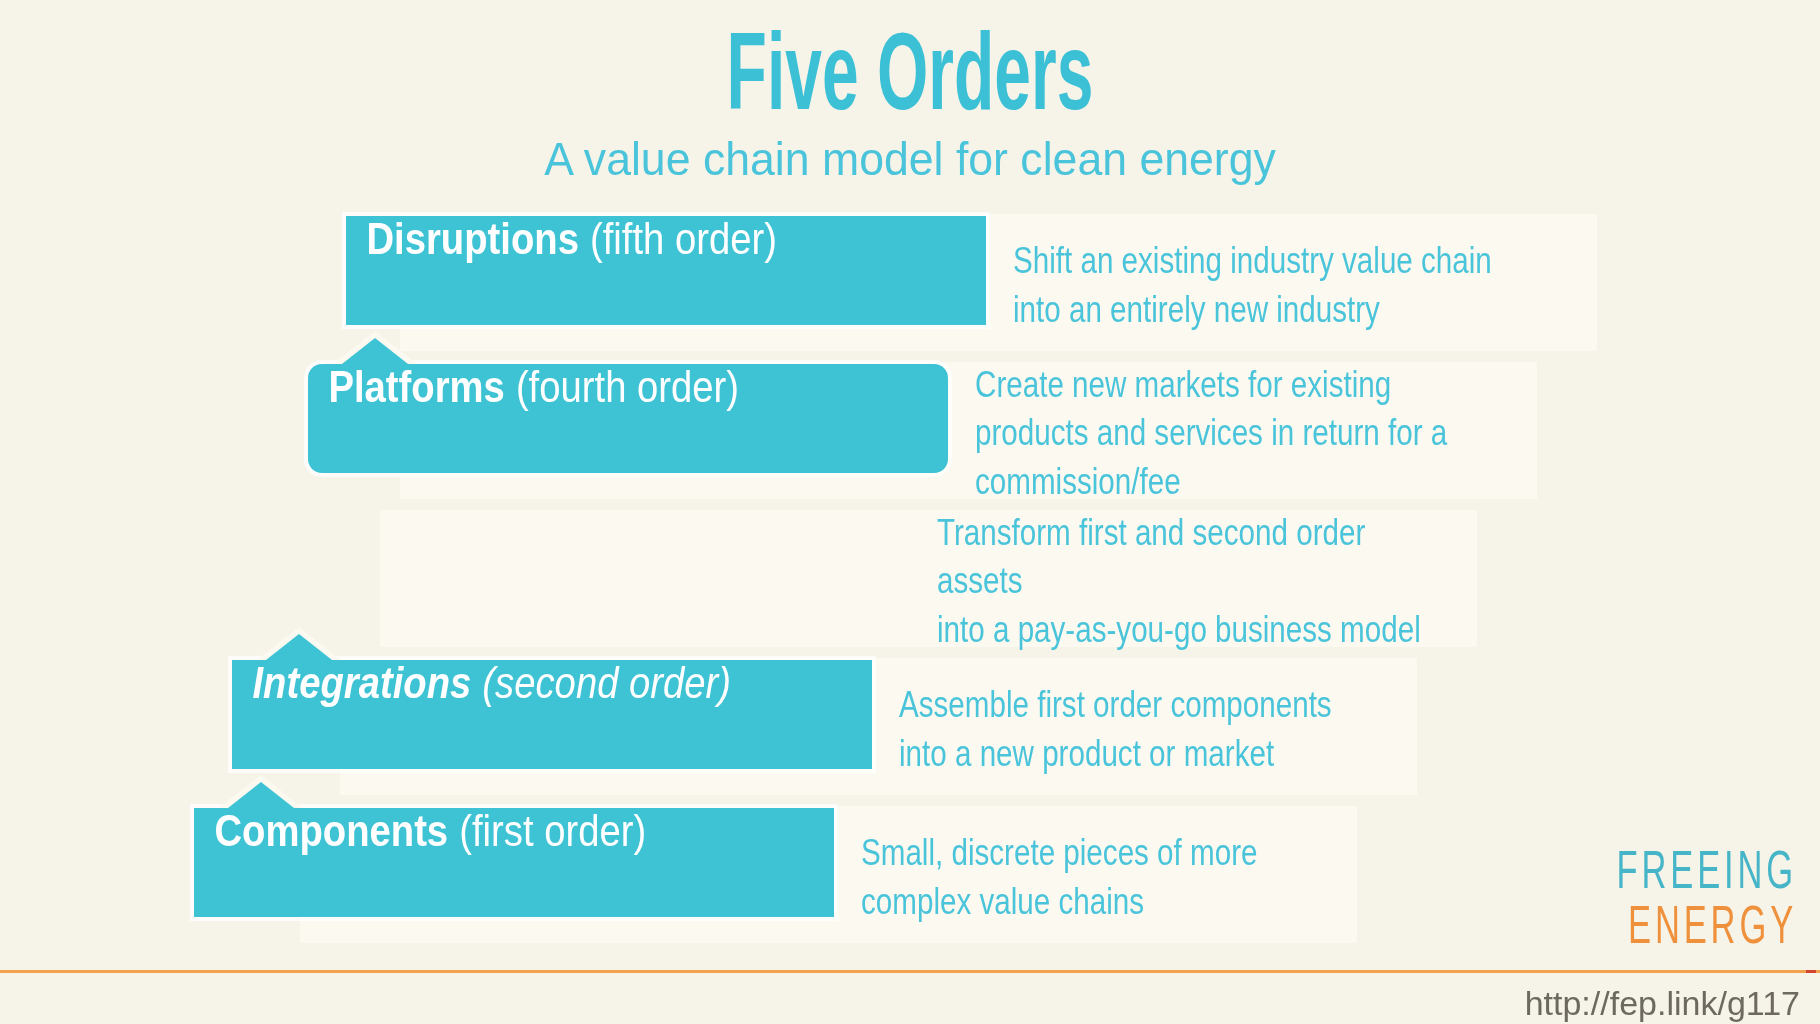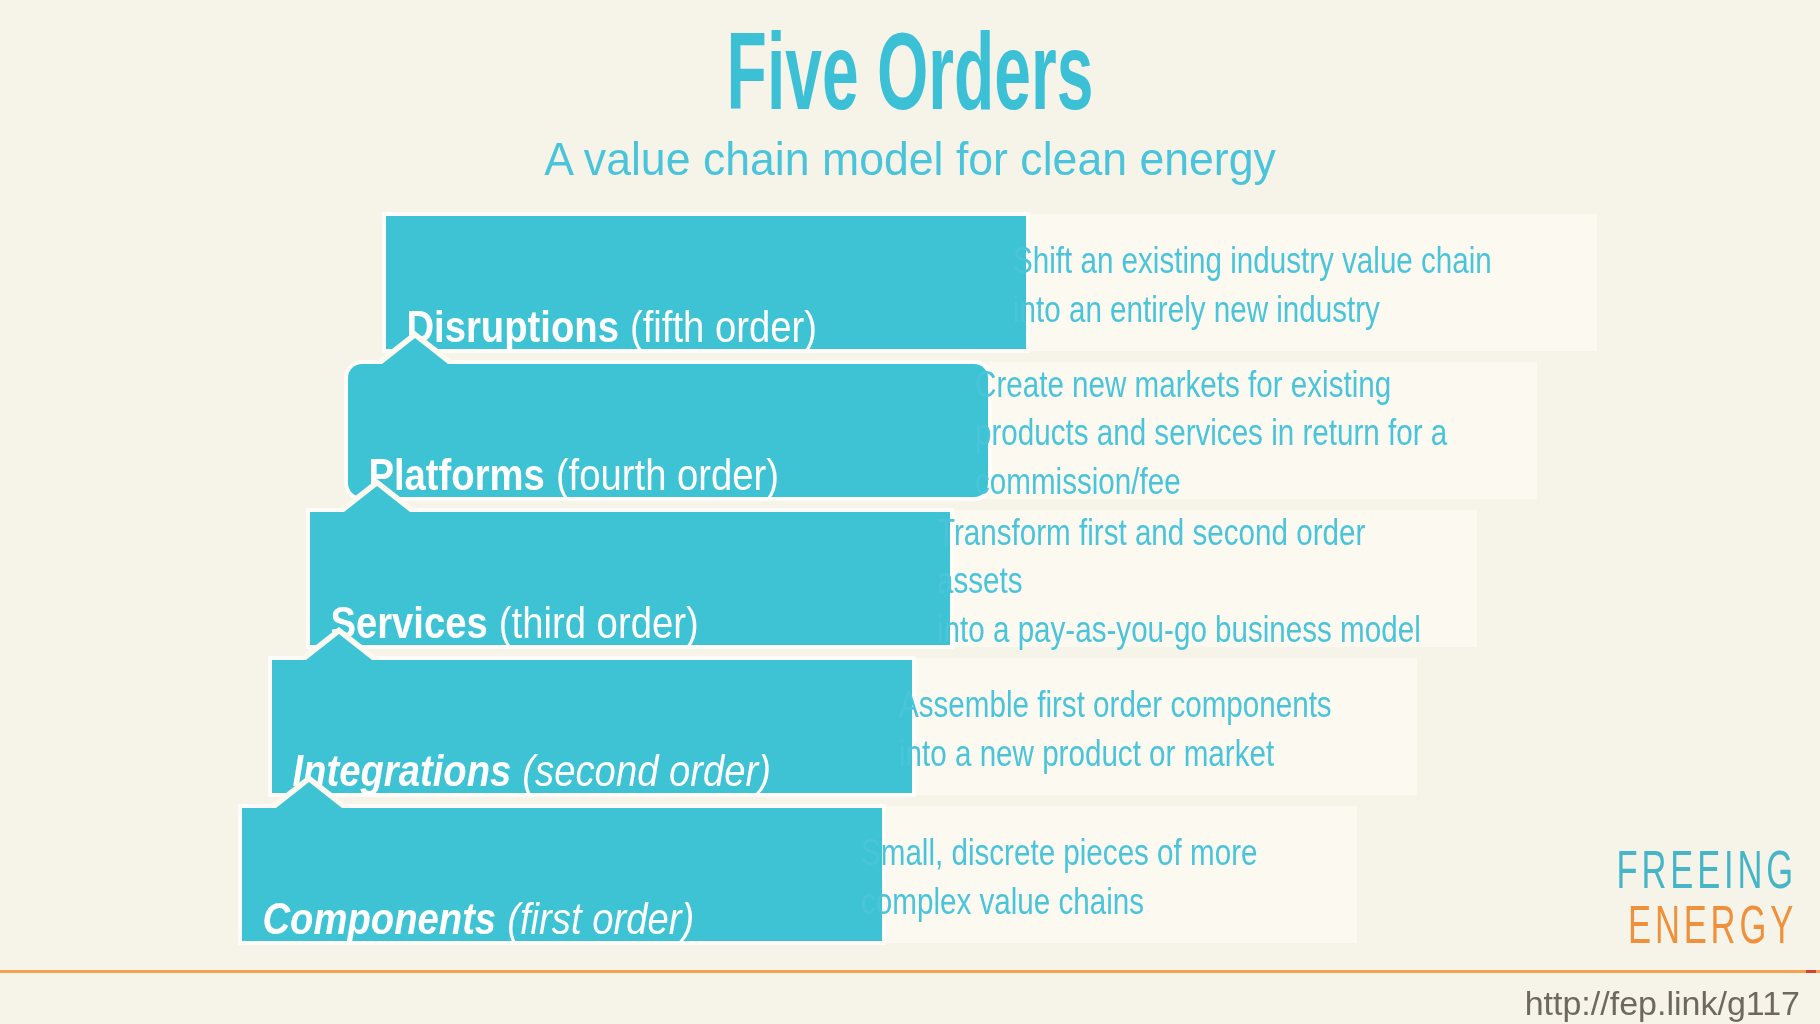--- a/index.html
+++ b/index.html
@@ -24,24 +24,24 @@
     font-size: 46px; font-weight: 400; line-height: 1.1;
     color: var(--subtitle_teal, #4ac4da);
     transform: scaleX(0.97); transform-origin: center top;
     white-space: nowrap;
   }
   .band {
     position: absolute; height: 137px;
     background: var(--band, #fbf9f0);
   }
   .obox {
-    position: absolute; width: 640px; height: 133px;
+    position: absolute; width: 640px; height: 109px;
     background: var(--box_teal, #3ec3d5);
     box-shadow: 0 0 0 4px rgba(255,255,255,0.75);
-    display: flex; align-items: flex-end; margin-left: 40px;
+    display: flex; align-items: flex-start;
   }
   
   .tri-outline {
     position: absolute; top: -33px; left: 25px;
     width: 0; height: 0;
     border-left: 42px solid transparent;
     border-right: 42px solid transparent;
     border-bottom: 33px solid var(--band, #fbf9f0);
   }
   .tri {
@@ -112,43 +112,36 @@
     <span class="tri"></span>
     <div class="label">
       <b>Platforms</b><span class="suffix">(fourth order)</span>
     </div>
   </div>
   <div class="desc" style="left:975px; top:364px;">Create new markets for existing
 products and services in return for a
 commission/fee</div>
 
   <div class="band" style="left:380px; top:510px; width:1097px;"></div>
-  <div class="obox" style="left:270px; top:512px;">
-    <span class="tri-outline"></span>
-    <span class="tri"></span>
-    <div class="label">
-      <b>Services</b><span class="suffix">(third order)</span>
-    </div>
-  </div>
   <div class="desc" style="left:937px; top:512px;">Transform first and second order assets
 into a pay-as-you-go business model</div>
 
   <div class="band" style="left:340px; top:658px; width:1077px;"></div>
   <div class="obox" style="left:232px; top:660px;font-style:italic;">
     <span class="tri-outline"></span>
     <span class="tri"></span>
     <div class="label">
       <b>Integrations</b><span class="suffix">(second order)</span>
     </div>
   </div>
   <div class="desc" style="left:899px; top:660px;">Assemble first order components
 into a new product or market</div>
 
   <div class="band" style="left:300px; top:806px; width:1057px;"></div>
-  <div class="obox" style="left:202px; top:808px;font-style:italic;">
+  <div class="obox" style="left:194px; top:808px;">
     <span class="tri-outline"></span>
     <span class="tri"></span>
     <div class="label">
       <b>Components</b><span class="suffix">(first order)</span>
     </div>
   </div>
   <div class="desc" style="left:861px; top:808px;">Small, discrete pieces of more
 complex value chains</div>
 
   <div class="logo">

